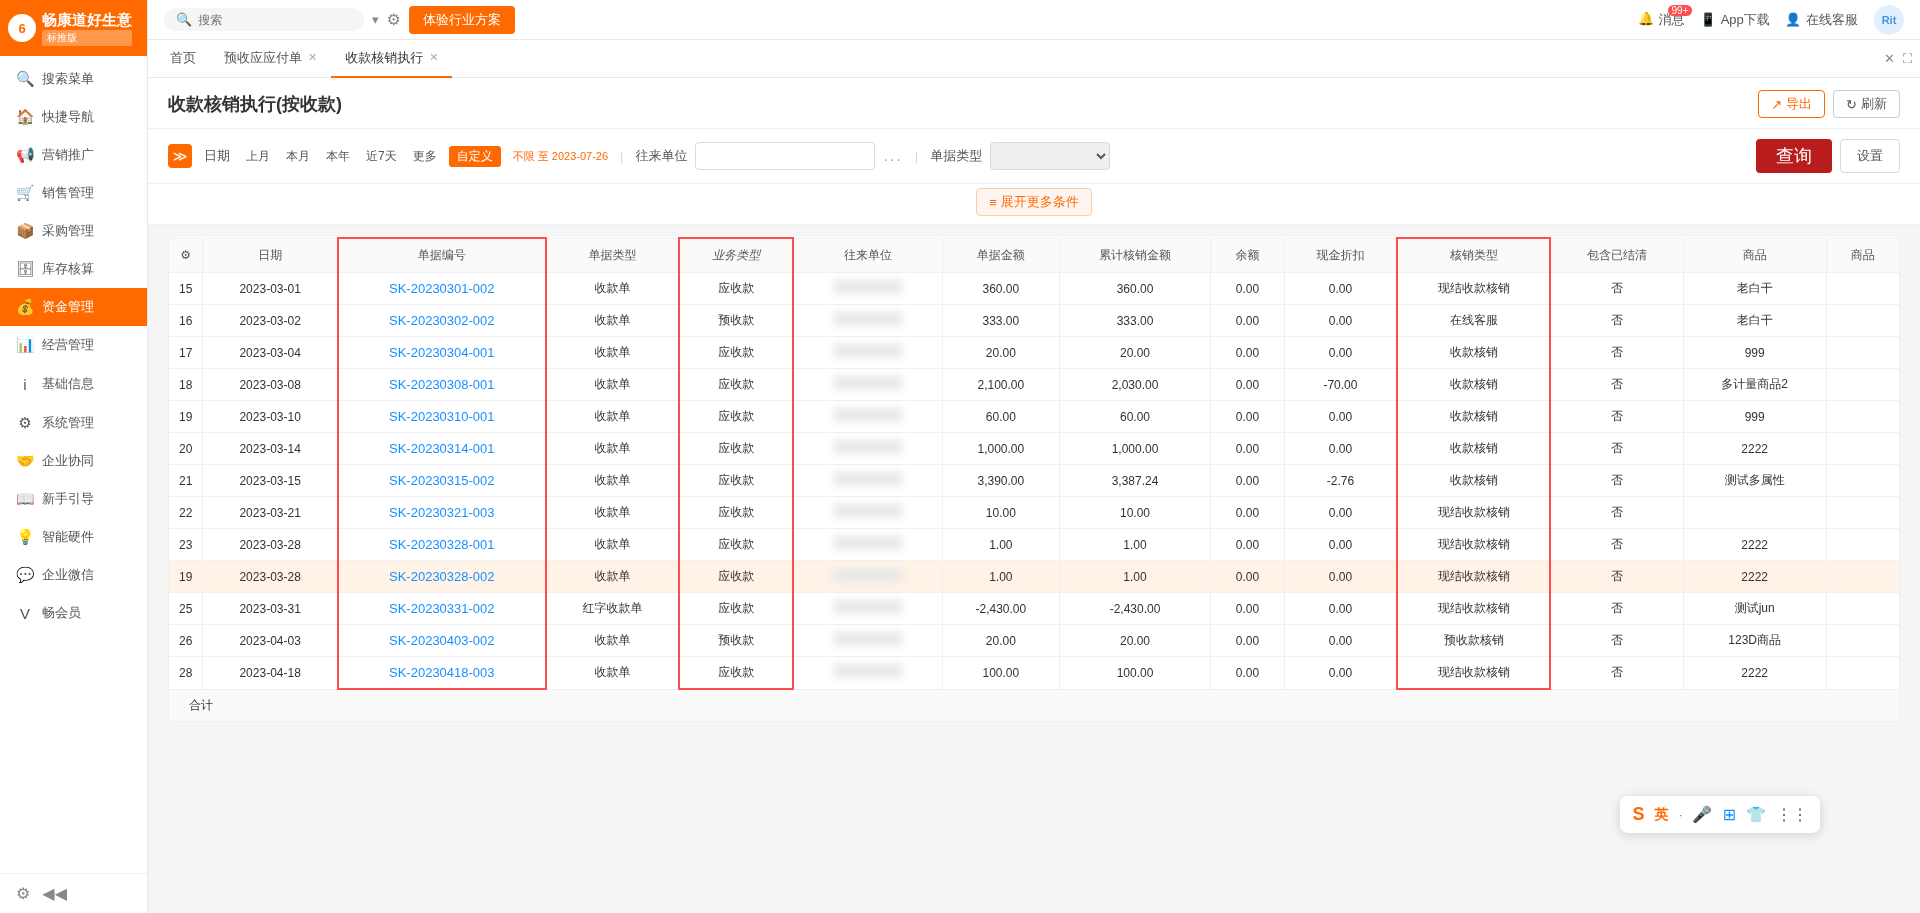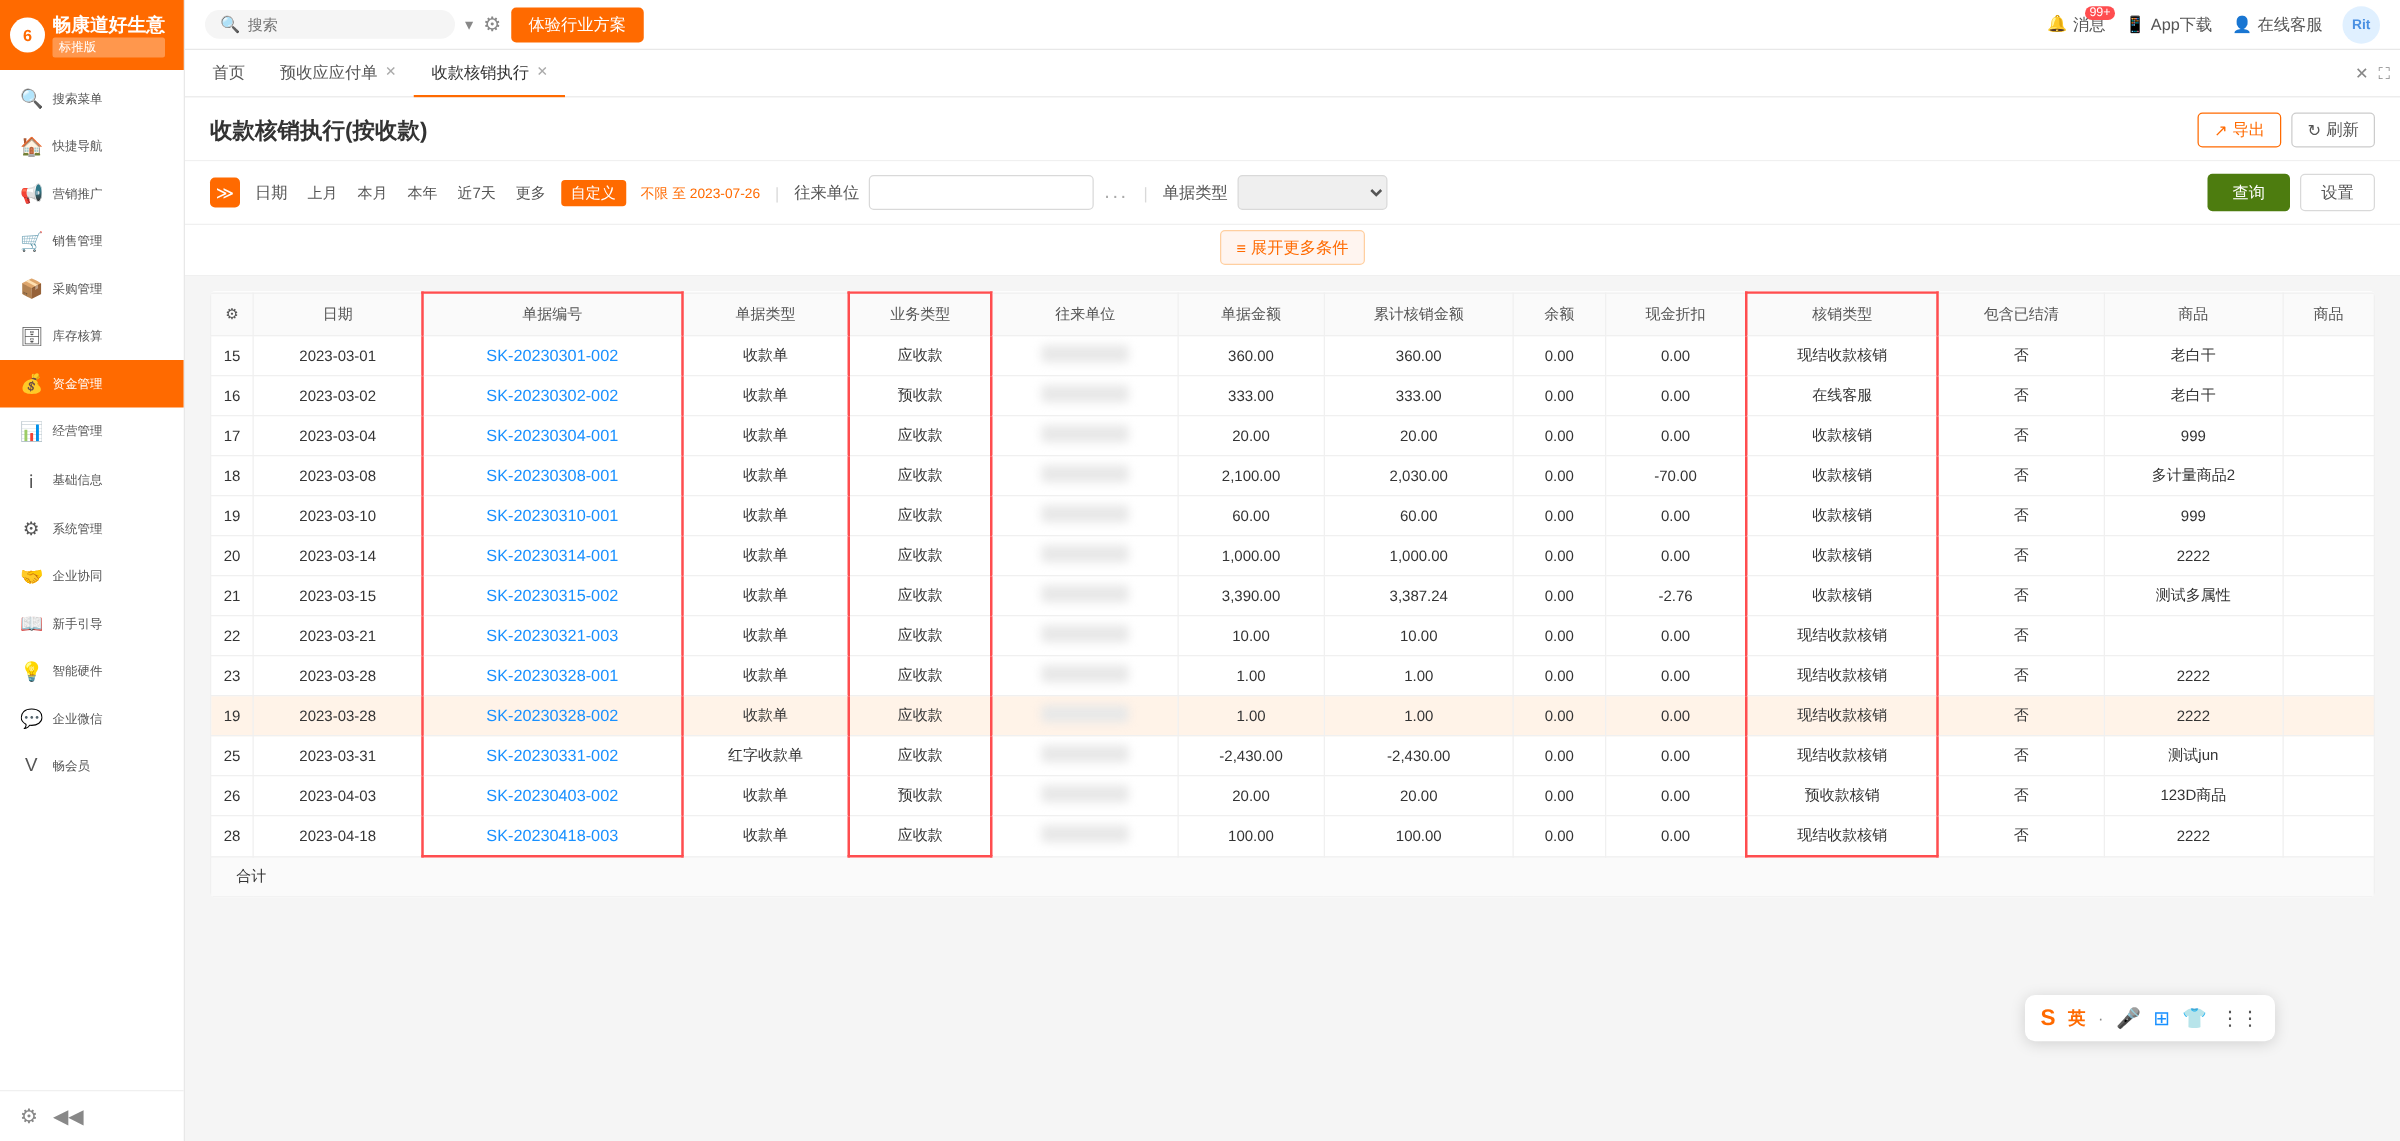--- a/index.html
+++ b/index.html
@@ -7,21 +7,21 @@
 
     
     .sidebar { width: 148px; background: #fff; border-right: 1px solid #e8e8e8; display: flex; flex-direction: column; height: 100%; }
     .sidebar-logo { background: #ff6a00; color: #fff; padding: 10px 8px; display: flex; align-items: center; gap: 6px; height: 56px; }
     .sidebar-logo-icon { width: 28px; height: 28px; background: #fff; border-radius: 50%; display: flex; align-items: center; justify-content: center; color: #ff6a00; font-weight: bold; font-size: 14px; }
     .sidebar-logo-badge { font-size: 10px; background: rgba(255,255,255,0.3); padding: 1px 5px; border-radius: 2px; }
     .sidebar-menu { flex: 1; overflow-y: auto; padding: 4px 0; }
     .sidebar-item { display: flex; align-items: center; gap: 8px; padding: 10px 16px; cursor: pointer; color: #555; transition: background 0.2s; }
     .sidebar-item.active { background: #ff6a00; color: #fff; }
     .sidebar-item .icon { font-size: 15px; width: 18px; text-align: center; }
-    .sidebar-item .label { font-size: 10px; }
+    .sidebar-item .label { font-size: 13px; }
     .sidebar-footer { padding: 10px 16px; border-top: 1px solid #f0f0f0; display: flex; gap: 12px; align-items: center; }
 
     
     .main { flex: 1; display: flex; flex-direction: column; overflow: hidden; }
 
     
     .top-header { height: 40px; background: #fff; border-bottom: 1px solid #e8e8e8; display: flex; align-items: center; padding: 0 16px; gap: 12px; }
     .top-header-left { display: flex; align-items: center; gap: 8px; flex: 1; }
     .search-bar { display: flex; align-items: center; background: #f5f5f5; border-radius: 16px; padding: 4px 12px; gap: 6px; width: 200px; }
     .search-bar input { border: none; background: transparent; outline: none; font-size: 12px; color: #999; width: 140px; }
@@ -54,21 +54,21 @@
     .filter-label { color: #555; font-size: 13px; }
     .filter-date-options { display: flex; gap: 8px; align-items: center; }
     .filter-date-btn { color: #555; cursor: pointer; font-size: 12px; padding: 2px 4px; }
     .filter-custom-btn { background: #ff6a00; color: #fff; border: none; border-radius: 3px; padding: 2px 8px; cursor: pointer; font-size: 12px; }
     .filter-date-range { color: #ff6a00; font-size: 12px; }
     .filter-separator { color: #d9d9d9; }
     .filter-input-group { display: flex; align-items: center; gap: 8px; }
     .filter-input { border: 1px solid #d9d9d9; border-radius: 4px; padding: 4px 10px; font-size: 12px; color: #555; outline: none; height: 28px; min-width: 180px; }
     .filter-dots { color: #aaa; letter-spacing: 2px; font-size: 16px; }
     .filter-select { border: 1px solid #d9d9d9; border-radius: 4px; padding: 4px 10px; font-size: 12px; color: #555; outline: none; height: 28px; min-width: 120px; }
-    .btn-query { background: #4d7c0f; color: #fff; border: none; border-radius: 4px; padding: 5px 20px; cursor: pointer; font-size: 13px; }
+    .btn-query { background: #b91c1c; color: #fff; border: none; border-radius: 4px; padding: 5px 20px; cursor: pointer; font-size: 18px; }
     .btn-settings { background: #fff; color: #555; border: 1px solid #d9d9d9; border-radius: 4px; padding: 5px 16px; cursor: pointer; font-size: 13px; }
     .expand-more { color: #ff6a00; cursor: pointer; font-size: 12px; display: flex; align-items: center; gap: 4px; padding: 4px 12px; background: #fff5f0; border-radius: 4px; border: 1px solid #ffcfa0; }
 
     
     .table-area { flex: 1; overflow: auto; padding: 12px 20px; }
     .data-table { width: 100%; border-collapse: collapse; background: #fff; border-radius: 4px; overflow: hidden; }
     .data-table th { background: #fafafa; border: 1px solid #f0f0f0; padding: 8px 10px; text-align: center; color: #555; font-weight: 500; font-size: 12px; white-space: nowrap; }
     .data-table td { border: 1px solid #f0f0f0; padding: 7px 10px; text-align: center; color: #333; font-size: 12px; white-space: nowrap; }
     .data-table tr.highlighted td { background: #fff3e8; }
     .link-text { color: #1890ff; cursor: pointer; text-decoration: none; }
@@ -276,21 +276,21 @@
     </div>
 
     <div class="table-area">
       <table class="data-table">
         <thead>
           <tr>
             <th class="gear-col">⚙</th>
             <th>日期</th>
             <th style="border-left:2px solid #ff4d4f;border-right:2px solid #ff4d4f;border-top:2px solid #ff4d4f;">单据编号</th>
             <th>单据类型</th>
-            <th style="border-left:2px solid #ff4d4f;border-right:2px solid #ff4d4f;border-top:2px solid #ff4d4f;">业务类型</th>
+            <th style="border-left:2px solid #ff4d4f;border-right:2px solid #ff4d4f;border-top:2px solid #ff4d4f;font-style:italic;">业务类型</th>
             <th>往来单位</th>
             <th>单据金额</th>
             <th>累计核销金额</th>
             <th>余额</th>
             <th>现金折扣</th>
             <th style="border-left:2px solid #ff4d4f;border-right:2px solid #ff4d4f;border-top:2px solid #ff4d4f;">核销类型</th>
             <th>包含已结清</th>
             <th>商品</th>
             <th>商品</th>
           </tr>

